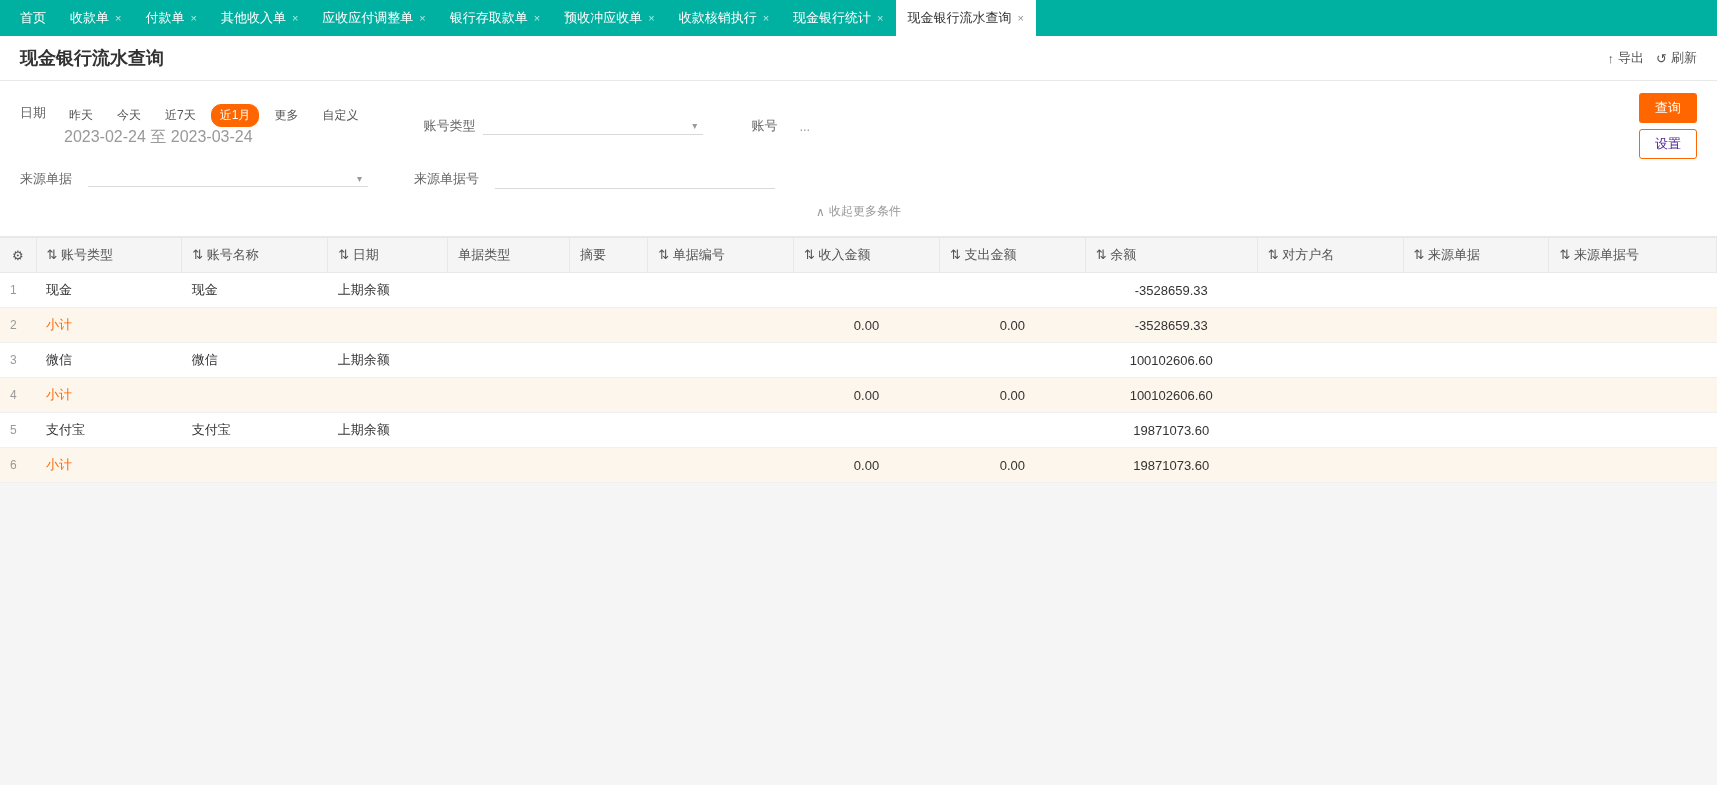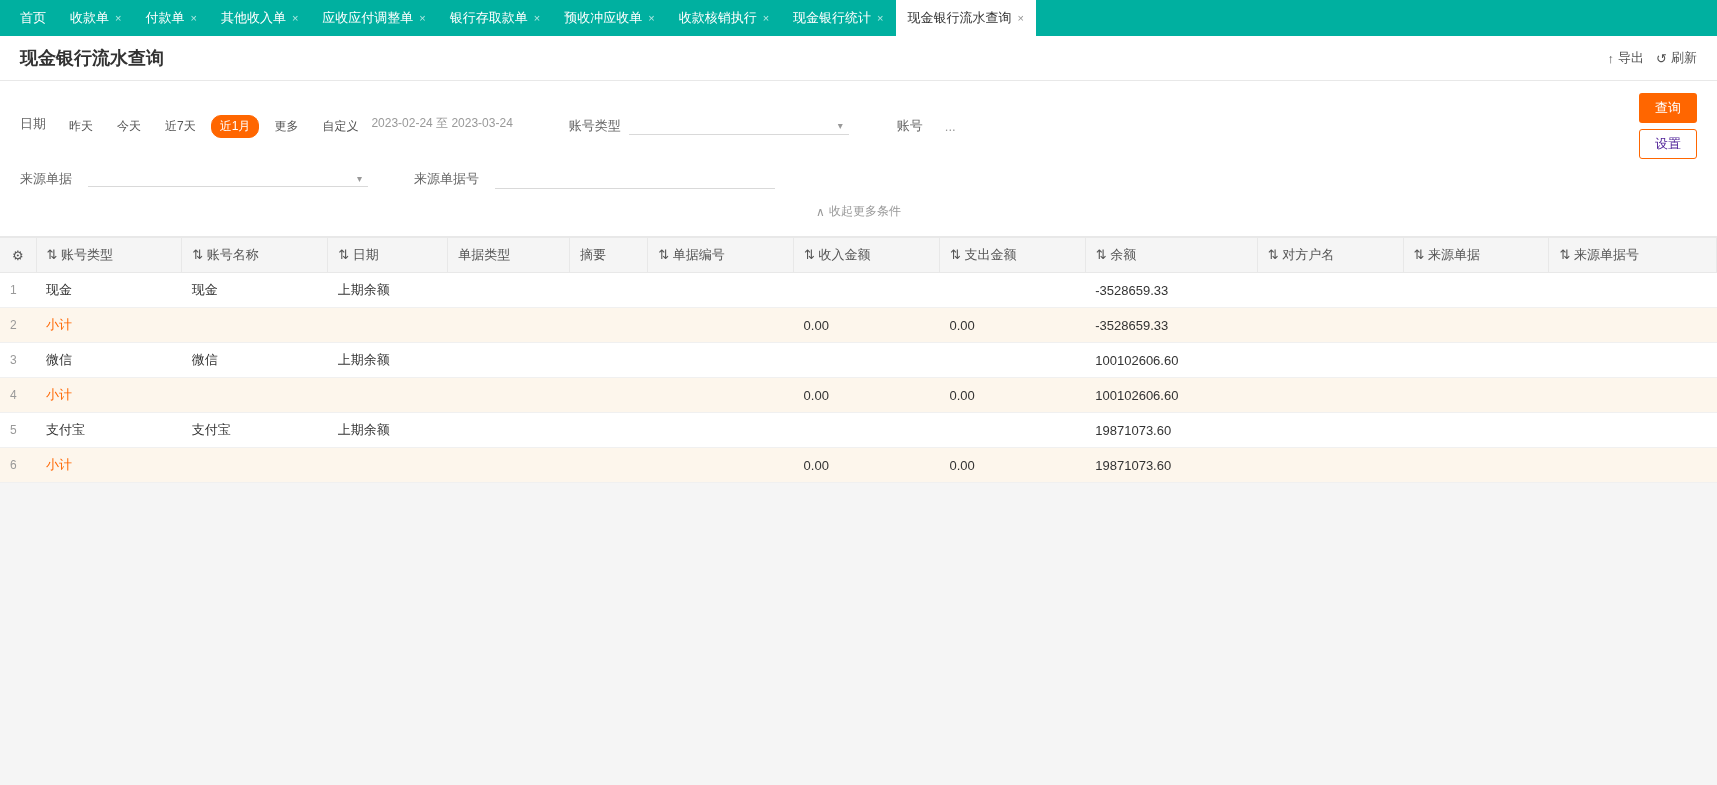--- a/index.html
+++ b/index.html
@@ -99,21 +99,21 @@
       color: #555;
     }
     .date-btn.active {
       background: #f60;
       color: #fff;
       border-color: #f60;
       border-radius: 10px;
     }
     .date-range {
       color: #999;
-      font-size: 12px;
+      font-size: 16px;
       margin-left: 4px;
     }
     .filter-select {
       display: flex;
       align-items: center;
       border-bottom: 1px solid #d9d9d9;
       padding: 2px 6px;
       min-width: 180px;
       cursor: pointer;
       position: relative;
@@ -212,21 +212,21 @@
       border-bottom: 1px solid #f0f0f0;
     }
     tbody tr.subtotal {
       background: #fdf6ec;
     }
     tbody td {
       padding: 8px 10px;
       color: #333;
       white-space: nowrap;
     }
-    tbody td.num { text-align: left; }
+    tbody td.num { text-align: center; }
     tbody td.orange { color: #f60; }
     .row-num { color: #999; font-size: 12px; }
     .subtotal-label { color: #f60; }
   </style>
 </head>
 <body>
 
 <nav class="top-nav">
   <div class="nav-item">
     <span>首页</span>
@@ -281,21 +281,21 @@
       <span>刷新</span>
     </button>
   </div>
 </div>
 
 <div class="filter-area">
   <div class="filter-row">
 
     <div style="display:flex;align-items:flex-start;gap:0;">
       <span class="filter-label">日期</span>
-      <div style="display:flex;flex-direction:row;">
+      <div style="display:flex;flex-direction:column;">
         <div class="filter-date-options">
           <button class="date-btn">昨天</button>
           <button class="date-btn">今天</button>
           <button class="date-btn">近7天</button>
           <button class="date-btn active">近1月</button>
           <button class="date-btn">更多</button>
           <button class="date-btn">自定义</button>
         </div>
         <span class="date-range">2023-02-24 至 2023-03-24</span>
       </div>

